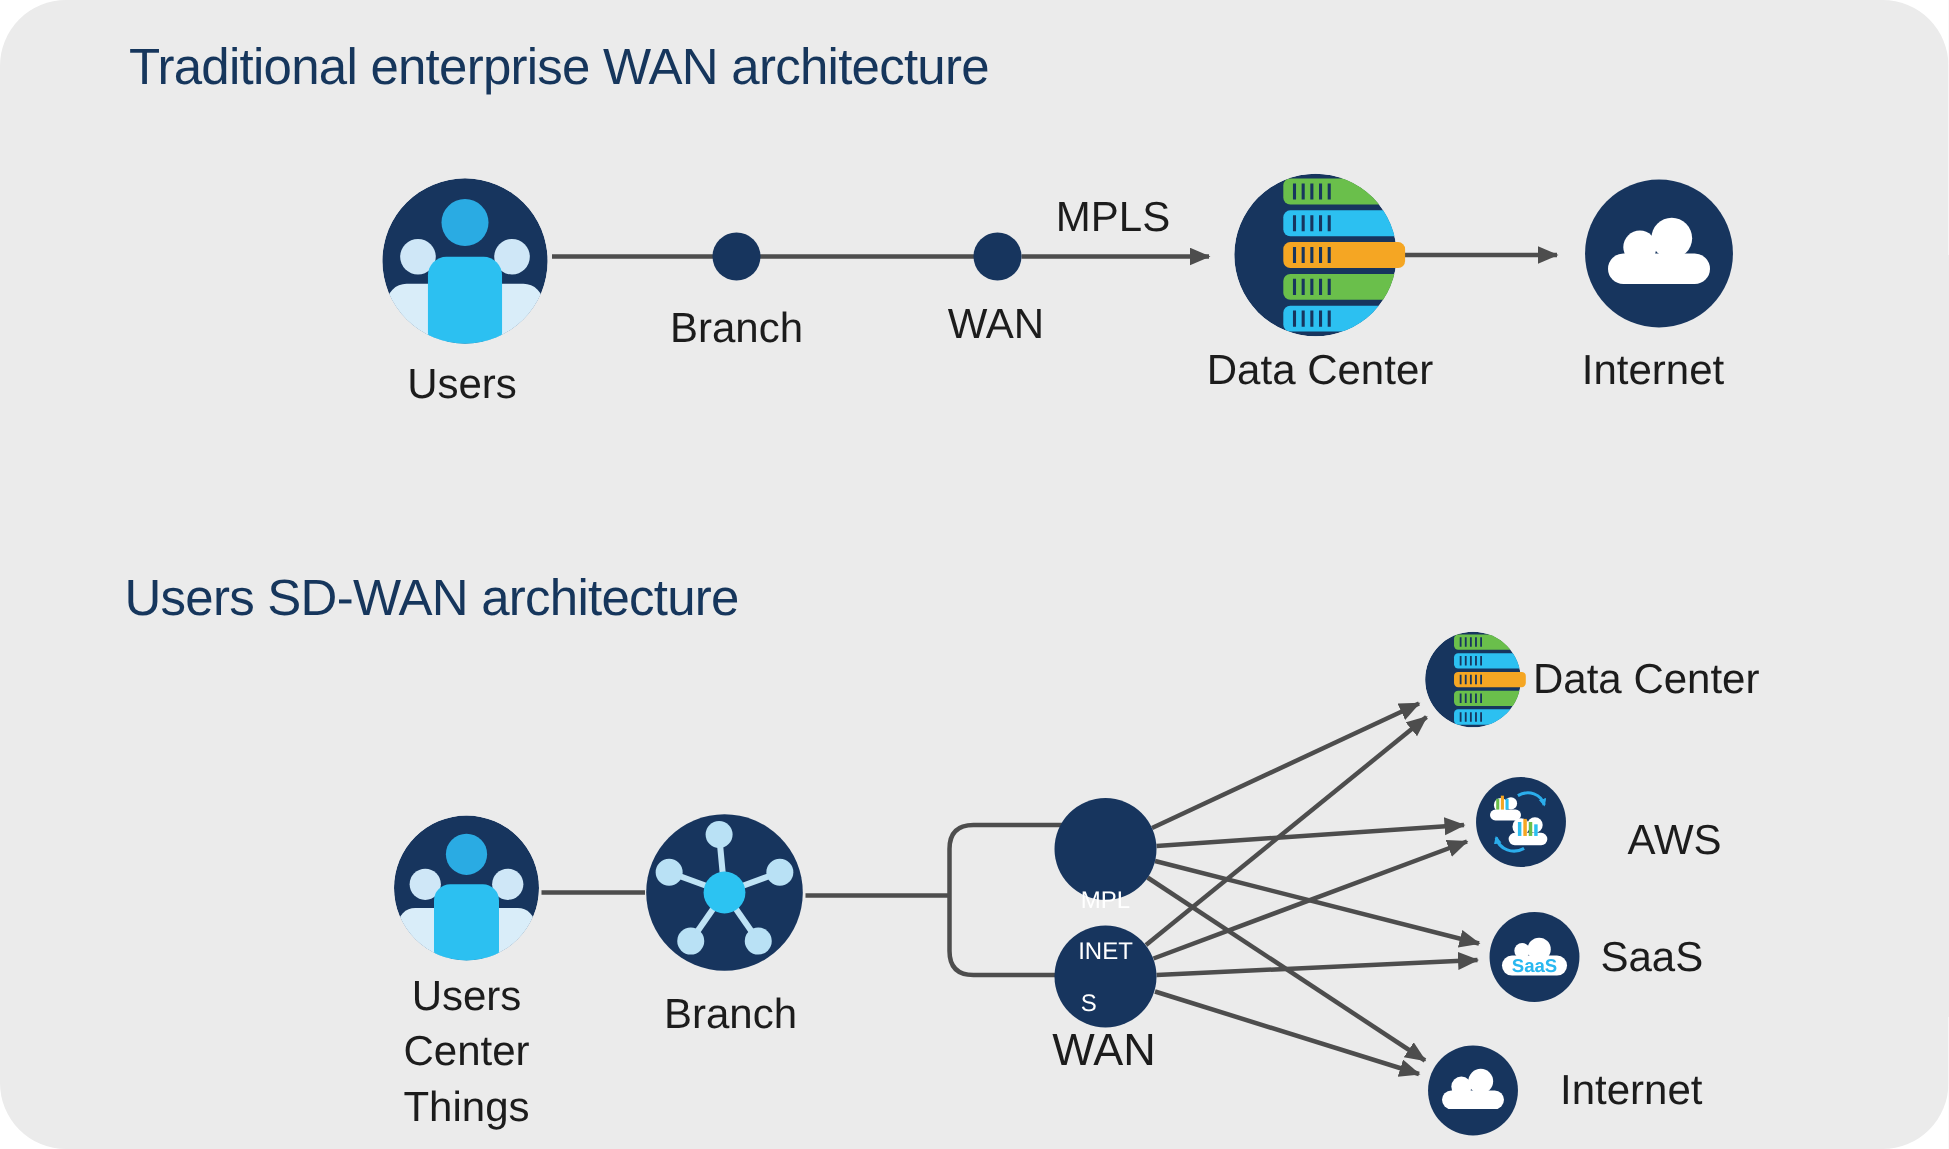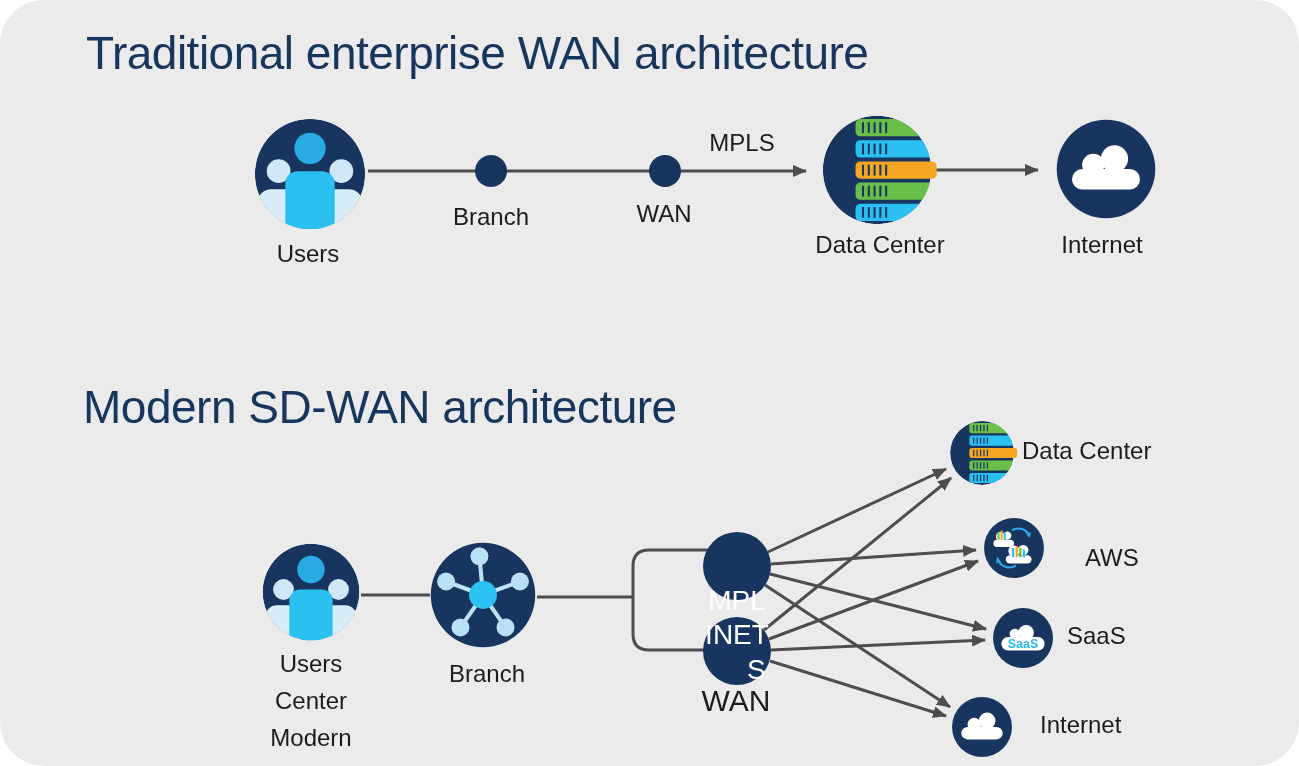--- a/index.html
+++ b/index.html
@@ -3,31 +3,31 @@
 <meta charset="utf-8">
 <style>
   html,body{margin:0;padding:0;background:#ffffff;}
   .card{
     position:relative;width:1299px;height:766px;
     background:#ebebeb;border-radius:44px;overflow:hidden;
     font-family:"Liberation Sans","DejaVu Sans",sans-serif;
   }
   .layer{position:absolute;left:0;top:0;}
   .title{
-    position:absolute;font-size:46px;font-weight:400;color:#16365c;
+    position:absolute;font-size:34px;font-weight:400;color:#16365c;
     letter-spacing:-0.5px;white-space:nowrap;
   }
   .lbl{
-    position:absolute;font-size:24px;color:#1c1c1c;line-height:1.15;
+    position:absolute;font-size:28px;color:#1c1c1c;line-height:1.15;
     white-space:nowrap;
   }
   .ctr{transform:translateX(-50%);text-align:center;}
   .circle-text{
-    position:absolute;color:#ffffff;font-size:28px;line-height:23px;
-    transform:translateX(-50%);text-align:right;white-space:pre;
+    position:absolute;color:#ffffff;font-size:16px;line-height:23px;
+    transform:translateX(-50%);text-align:left;white-space:pre;
   }
   .lblstack span{display:block;line-height:37px;}
 </style>
 </head>
 <body>
 
 <div class="card">
 
   <svg class="layer" width="1299" height="766" viewBox="0 0 1299 766">
     <defs>
@@ -183,26 +183,26 @@
 
   <div class="title" style="left:86px;top:26px">Traditional enterprise WAN architecture</div>
 
   <div class="lbl ctr" style="left:308px;top:240px">Users</div>
   <div class="lbl ctr" style="left:491px;top:203px">Branch</div>
   <div class="lbl ctr" style="left:664px;top:200px">WAN</div>
   <div class="lbl ctr" style="left:742px;top:129px">MPLS</div>
   <div class="lbl ctr" style="left:880px;top:231px">Data Center</div>
   <div class="lbl ctr" style="left:1102px;top:231px">Internet</div>
 
-  <div class="title" style="left:83px;top:380px">Modern SD-WAN architecture</div>
+  <div class="title" style="left:83px;top:380px">Users SD-WAN architecture</div>
 
   <div class="lbl ctr lblstack" style="left:311px;top:645px">
     <span>Users</span>
     <span>Center</span>
-    <span>Modern</span>
+    <span>Things</span>
   </div>
   <div class="lbl ctr" style="left:487px;top:660px">Branch</div>
 
   <div class="circle-text" style="left:737px;top:543px">
     <span style="display:block">MPL</span>
     <span style="display:block">S</span>
   </div>
   <div class="circle-text" style="left:737px;top:624px;line-height:22px">INET</div>
 
   <div class="lbl ctr" style="left:736px;top:684px;font-size:30px">WAN</div>

